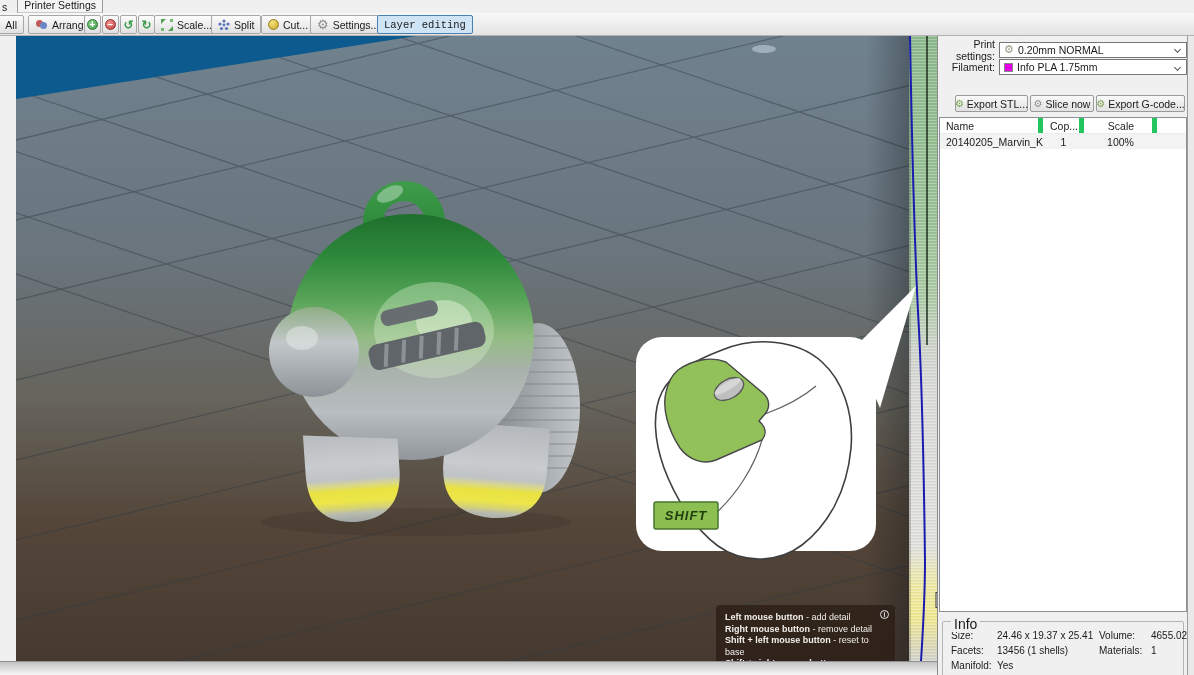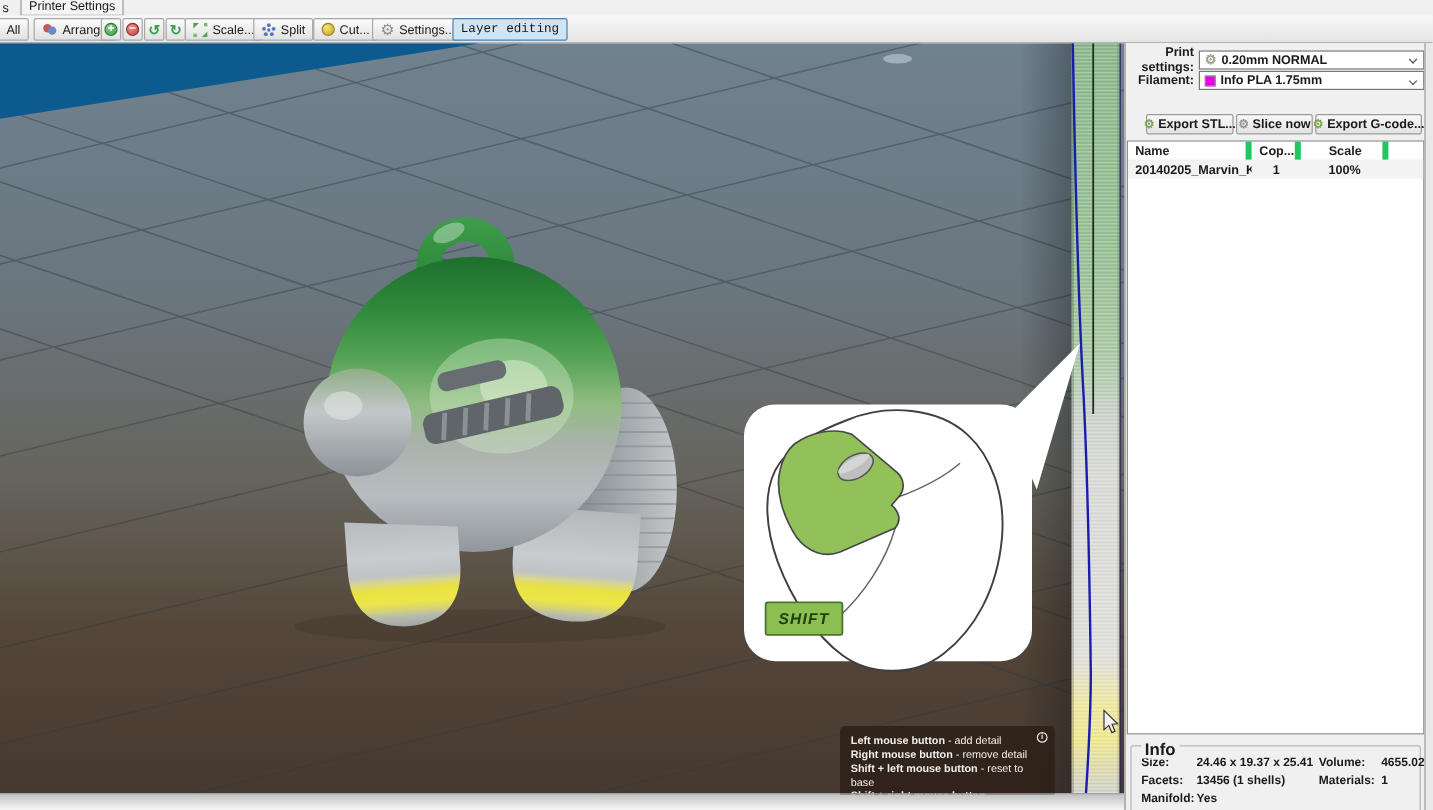--- a/index.html
+++ b/index.html
@@ -17,31 +17,31 @@
   .tb.icon-only { padding:0 2px; justify-content:center; }
   .tb.active { background:#cfe4f5; border-color:#4a80b0;font-family:Liberation Mono, monospace; }
   .disc { width:11px; height:11px; border-radius:50%; color:#fff; font-size:10px; line-height:10px; font-weight:bold; display:flex; align-items:center; justify-content:center; }
   .disc.green { background:radial-gradient(circle at 35% 30%, #8fd08f, #3c9a44); border:1px solid #2d7a35; }
   .disc.red { background:radial-gradient(circle at 35% 30%, #f09090, #c04040); border:1px solid #953030; }
   .rot { font-size:12px; font-weight:bold; color:#3f9d4f; }
   .gear-glyph { font-size:13px; color:#8f8f8f; }
   .ball { width:11px; height:11px; border-radius:50%; background:radial-gradient(circle at 35% 30%, #f4e57a, #c8a428); border:1px solid #9a7d1e; }
 
   
-  .viewport { position:absolute; left:0; top:36px; width:937px; height:625px;padding-left:36px; }
+  .viewport { position:absolute; left:16px; top:36px; width:937px; height:625px;padding-left:36px; }
   .viewport svg.scene { position:absolute; left:0; top:0; }
   .bottom-edge { position:absolute; left:0; top:661px; width:937px; height:14px; background:linear-gradient(#c2c2c2,#f7f7f7); border-top:1px solid #8f8f8f; }
 
   
   .hintbox { position:absolute; left:700px; top:569px; width:179px; height:80px; background:rgba(44,31,23,0.83); border-radius:4px; padding:7px 9px 0 9px; color:#f2efec; font-size:9px; line-height:11.5px; }
   .hintbox b { font-weight:bold; }
   .info-badge { position:absolute; right:6px; top:5px; width:9px; height:9px; border:1px solid #e6e6e6; border-radius:50%; color:#f0f0f0; font-size:6.5px; line-height:7px; text-align:center; font-weight:bold; }
 
   
-  .panel { position:absolute; left:937px; top:36px; width:257px; height:639px; background:#f0f0f0; border-left:1px solid #8a8a8a; font-size:10.5px;font-weight:bold; }
+  .panel { position:absolute; left:937px; top:36px; width:257px; height:639px; background:#f0f0f0; border-left:1px solid #8a8a8a; font-size:10.5px; }
   .panel-edge { position:absolute; left:249px; top:0; width:8px; height:639px; background:#e9e9e9; border-left:1px solid #9d9d9d; }
   .prow { position:absolute; left:3px; width:246px; height:17px; display:flex; align-items:center; }
   .plabel { width:58px; text-align:right; padding-right:4px; flex:none; }
   .combo { flex:1; height:16px; background:#fff; border:1px solid #767676; display:flex; align-items:center; gap:4px; padding:0 4px; overflow:hidden; white-space:nowrap; }
   .chev { width:5px; height:5px; border-right:1.4px solid #555; border-bottom:1.4px solid #555; transform:rotate(45deg); margin-left:auto; flex:none; margin-right:2px; }
   .swatch { width:9px; height:9px; background:#e600e6; border:1px solid #888; flex:none; }
   .combo-gear { font-size:11px; color:#98a088; flex:none; }
   .btnrow { position:absolute; left:17px; top:59px; height:17px; display:flex; gap:2px; }
   .pbtn { height:17px; background:linear-gradient(#f9f9f9,#e2e2e2); border:1px solid #9a9a9a; border-radius:2px; font-size:10.5px; display:flex; align-items:center; justify-content:center; gap:3px; padding:0 4px; white-space:nowrap; }
   .pbtn .g { font-size:10px; color:#7aa050; }

